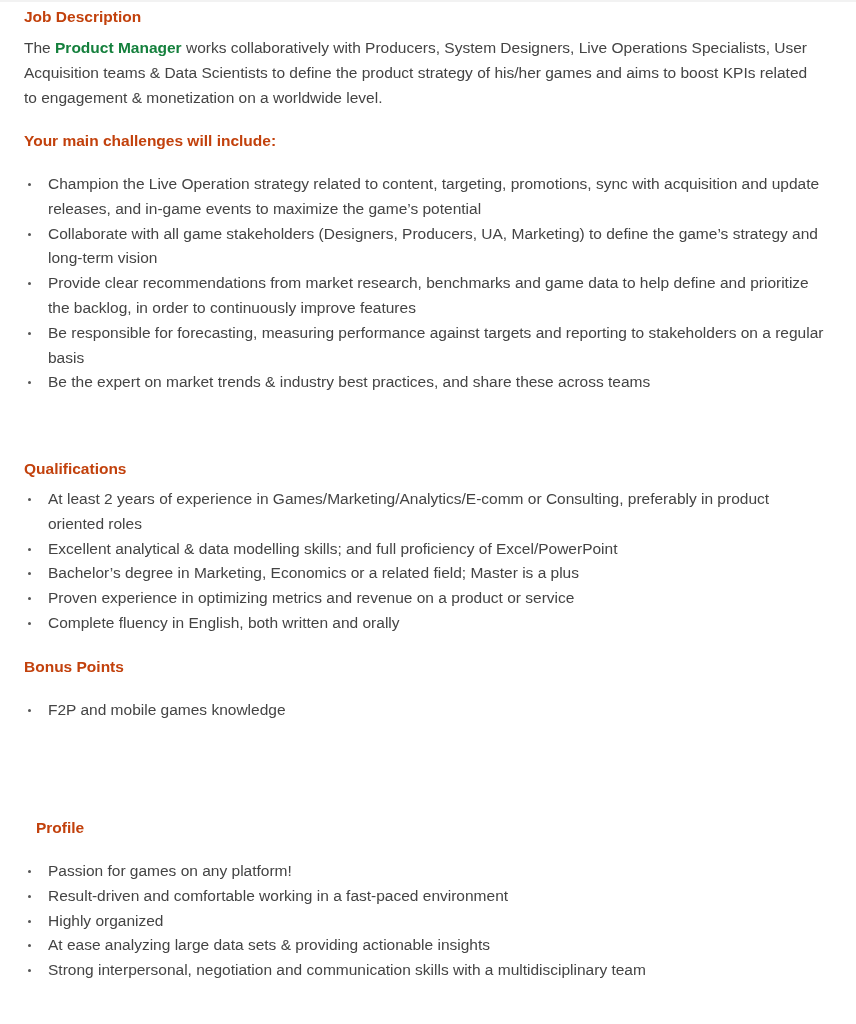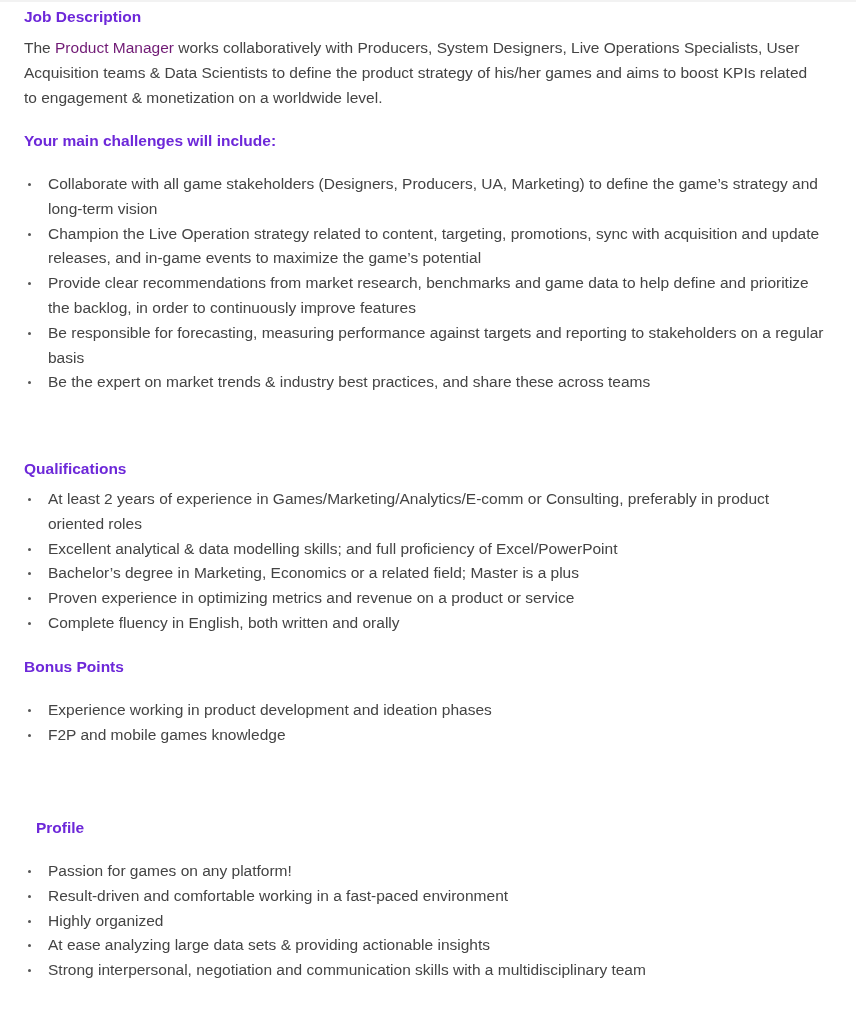--- a/index.html
+++ b/index.html
@@ -23,30 +23,30 @@
       background: #f2f2f2;
     }
     .content {
       position: absolute;
       left: 24px;
       top: 0;
       width: 820px;
     }
     .heading {
       font-weight: bold;
-      color: #6d28d9;
+      color: #c2410c;
       font-size: 15.5px;
       line-height: 24px;
       margin: 0;
     }
     .para {
       line-height: 25px;
       margin: 0;
     }
-    .para b { font-weight: normal; color: #701a75; }
+    .para b { font-weight: bold; color: #15803d; }
     ul.list {
       list-style: none;
       margin: 0;
       padding: 0;
     }
     ul.list li {
       position: relative;
       padding-left: 24px;
       line-height: 24.8px;
     }
@@ -75,22 +75,22 @@
   <div style="position:absolute; top:35px; left:0; width:800px;">
     <p class="para"><span>The </span><b>Product Manager</b><span> works collaboratively with Producers, System Designers, Live Operations Specialists, User Acquisition teams &amp; Data Scientists to define the product strategy of his/her games and aims to boost KPIs related to engagement &amp; monetization on a worldwide level.</span></p>
   </div>
 
   <div style="position:absolute; top:129px; left:0;">
     <div class="heading">Your main challenges will include:</div>
   </div>
 
   <div style="position:absolute; top:172px; left:0; width:800px;">
     <ul class="list">
+      <li>Champion the Live Operation strategy related to content, targeting, promotions, sync with acquisition and update releases, and in-game events to maximize the game’s potential</li>
       <li>Collaborate with all game stakeholders (Designers, Producers, UA, Marketing) to define the game’s strategy and long-term vision</li>
-      <li>Champion the Live Operation strategy related to content, targeting, promotions, sync with acquisition and update releases, and in-game events to maximize the game’s potential</li>
       <li>Provide clear recommendations from market research, benchmarks and game data to help define and prioritize the backlog, in order to continuously improve features</li>
       <li>Be responsible for forecasting, measuring performance against targets and reporting to stakeholders on a regular basis</li>
       <li>Be the expert on market trends &amp; industry best practices, and share these across teams</li>
     </ul>
   </div>
 
   <div style="position:absolute; top:457px; left:0;">
     <div class="heading">Qualifications</div>
   </div>
 
@@ -103,21 +103,20 @@
       <li>Complete fluency in English, both written and orally</li>
     </ul>
   </div>
 
   <div style="position:absolute; top:655px; left:0;">
     <div class="heading">Bonus Points</div>
   </div>
 
   <div style="position:absolute; top:698px; left:0; width:800px;">
     <ul class="list">
-      <li>Experience working in product development and ideation phases</li>
       <li>F2P and mobile games knowledge</li>
     </ul>
   </div>
 
   <div style="position:absolute; top:816px; left:12px;">
     <div class="heading">Profile</div>
   </div>
 
   <div style="position:absolute; top:859px; left:0; width:800px;">
     <ul class="list">

